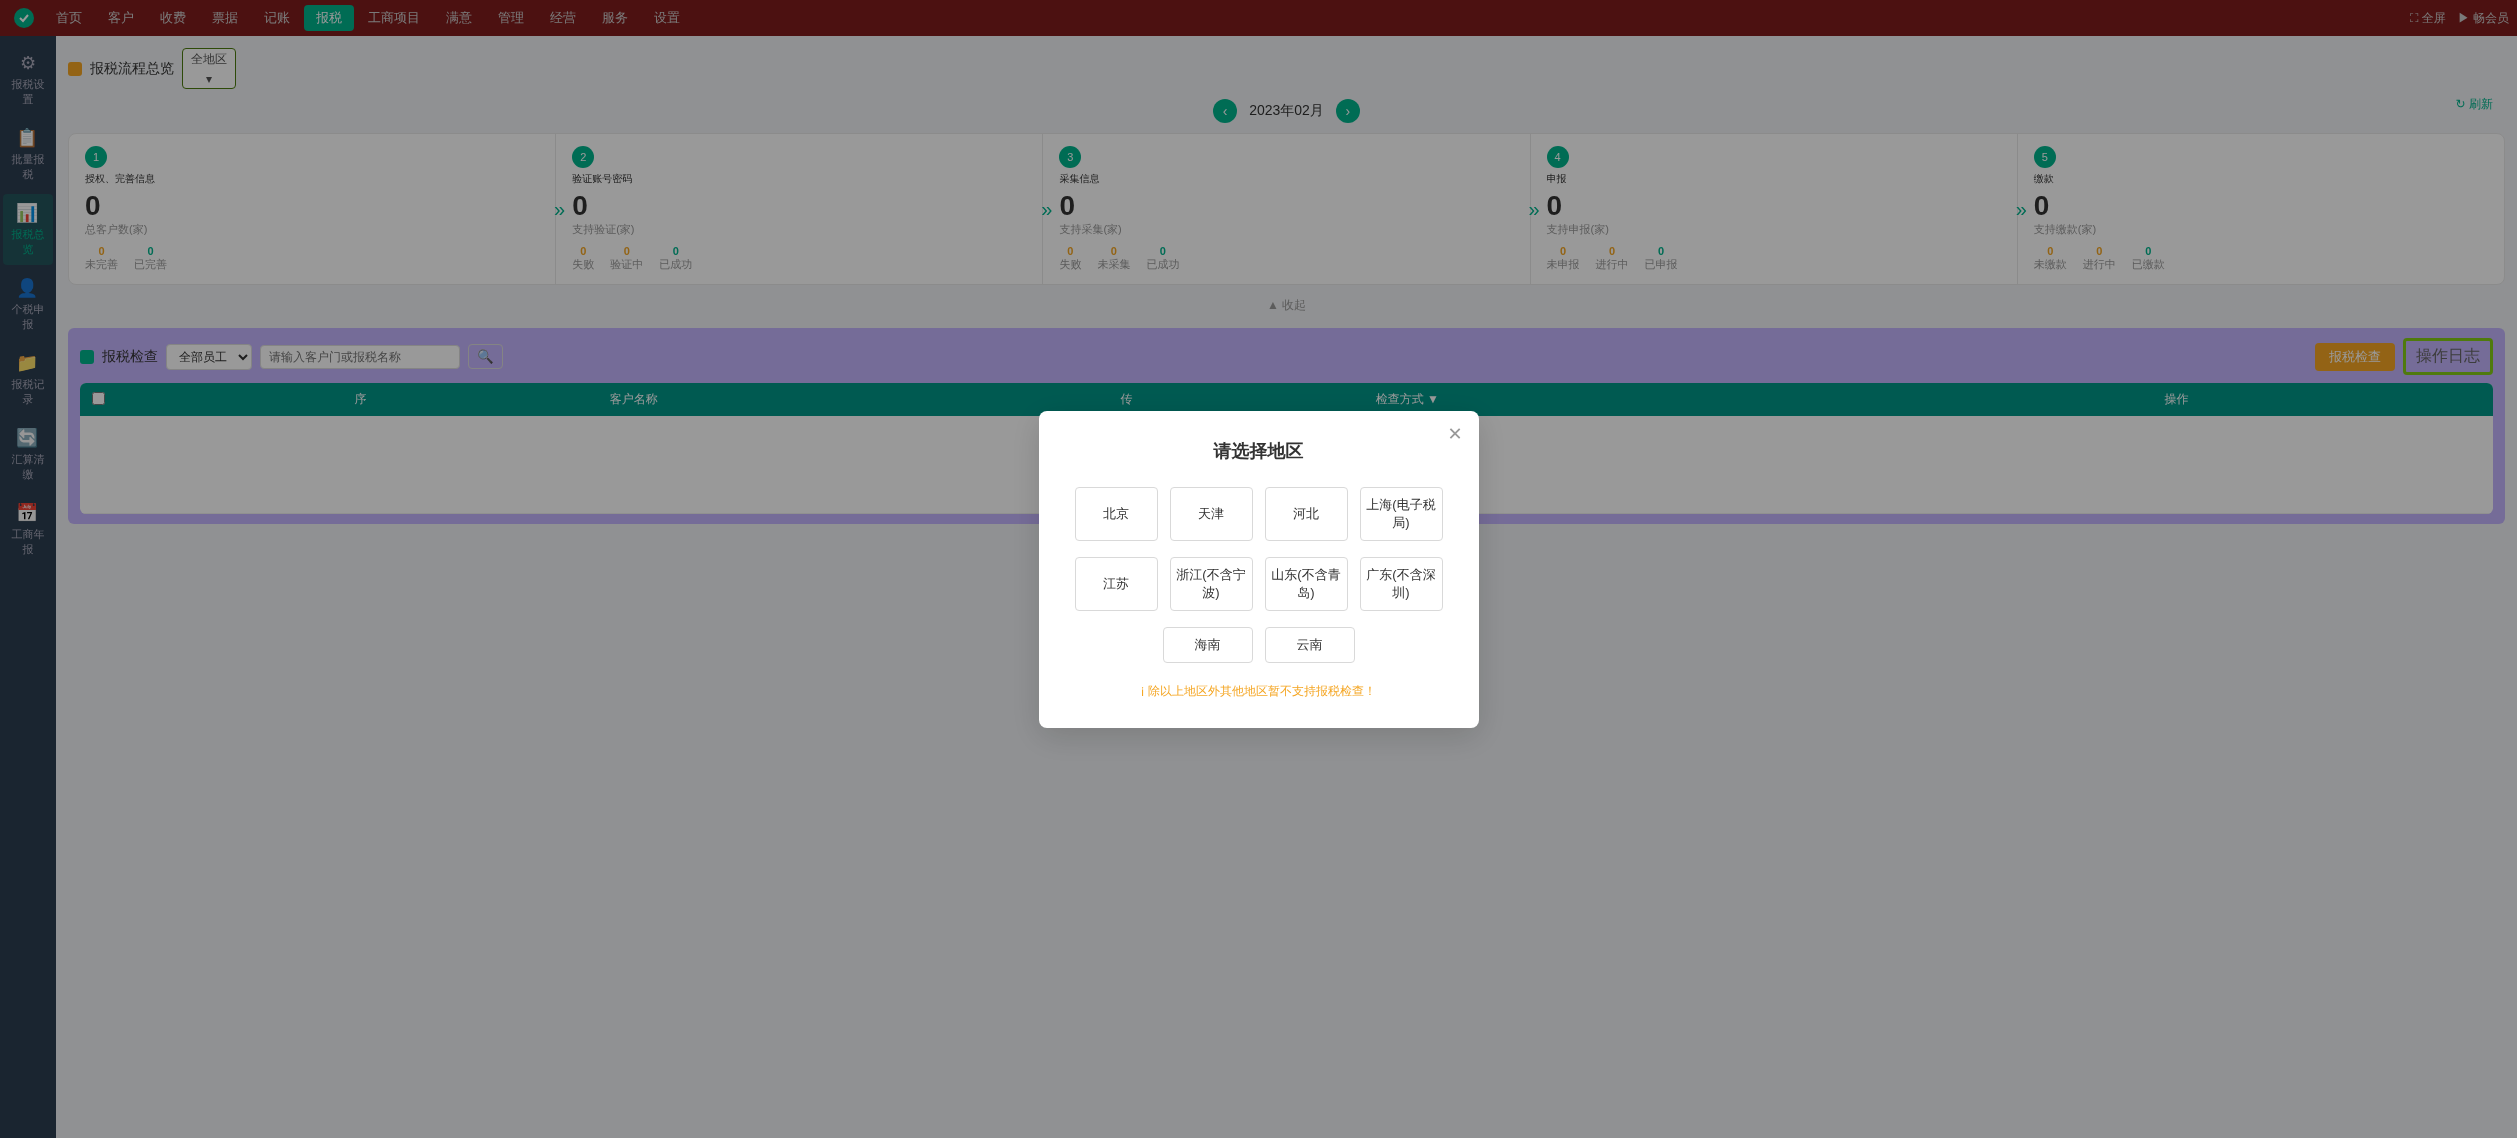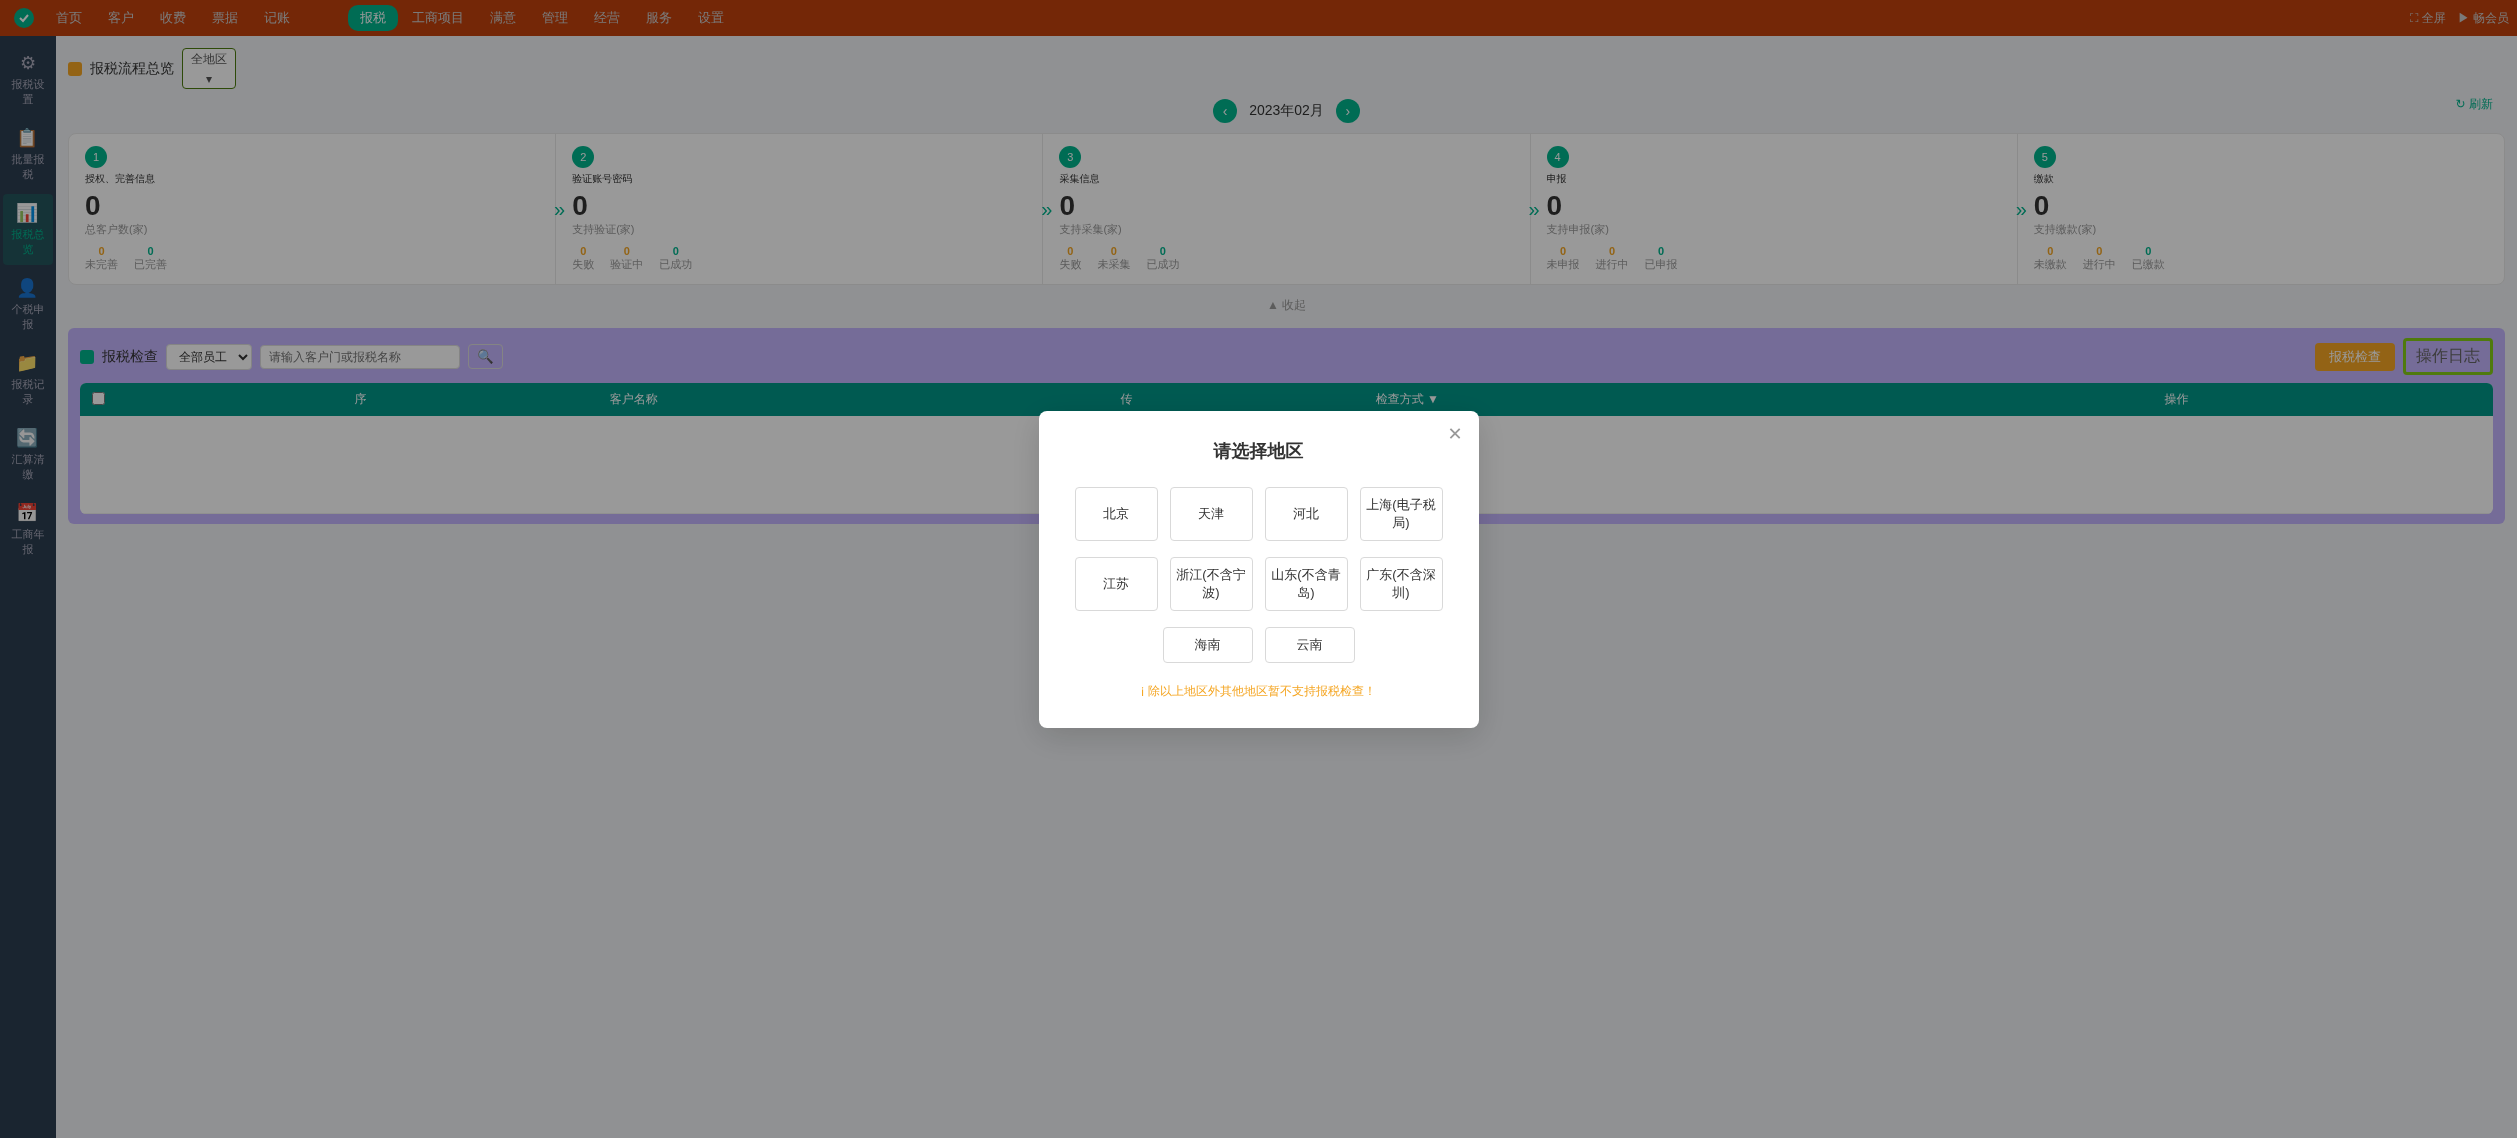--- a/index.html
+++ b/index.html
@@ -1,21 +1,21 @@
 <!DOCTYPE html>
 <html><head>
   <meta charset="utf-8">
   <style>
     * { box-sizing: border-box; margin: 0; padding: 0; }
     body { font-family: "Microsoft YaHei", "PingFang SC", sans-serif; font-size: 13px; background: #f0f2f5; overflow: hidden; }
 
     
     .top-nav {
       height: 36px;
-      background: #c2410c;
+      background: #7f1d1d;
       display: flex;
       align-items: center;
       padding: 0 8px;
       color: #ccc;
       font-size: 13px;
       position: relative;
     }
     .top-nav .logo {
       width: 32px;
       height: 32px;
@@ -29,22 +29,21 @@
     .nav-item {
       padding: 4px 12px;
       color: #ccc;
       cursor: pointer;
       border-radius: 3px;
       font-size: 13px;
     }
     .nav-item.active {
       background: #00b48d;
       color: #fff;
-      border-radius: 10px;
-      margin-left: 44px;
+      border-radius: 4px;
     }
     .top-nav-right {
       margin-left: auto;
       display: flex;
       align-items: center;
       gap: 12px;
       color: #ccc;
       font-size: 12px;
     }
     .top-nav-right span { cursor: pointer; }

